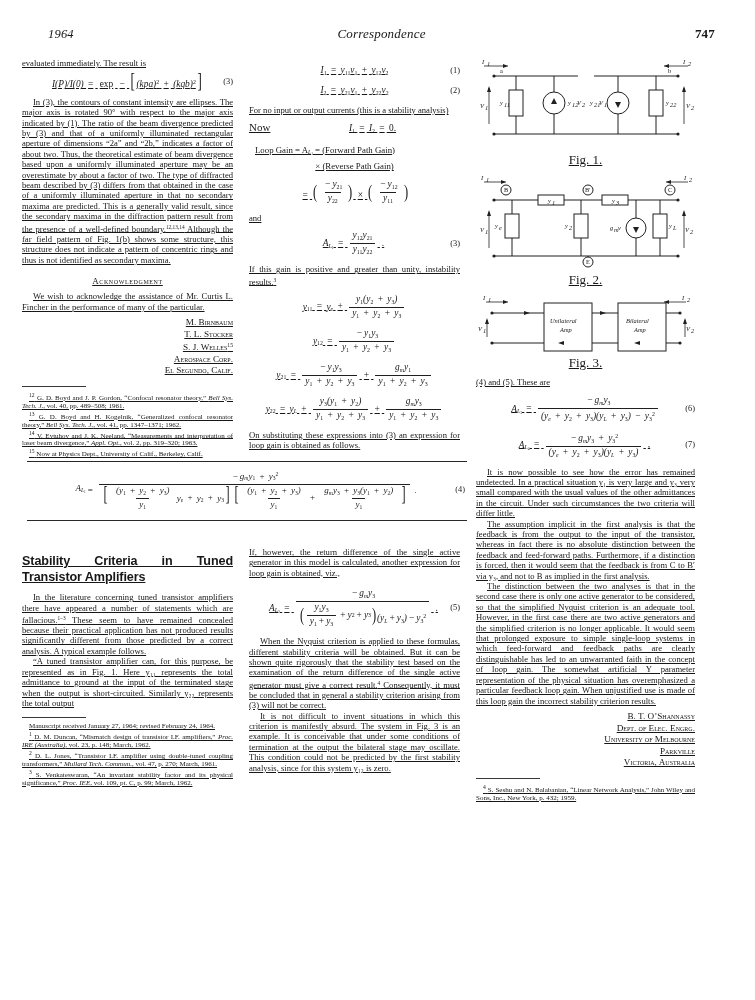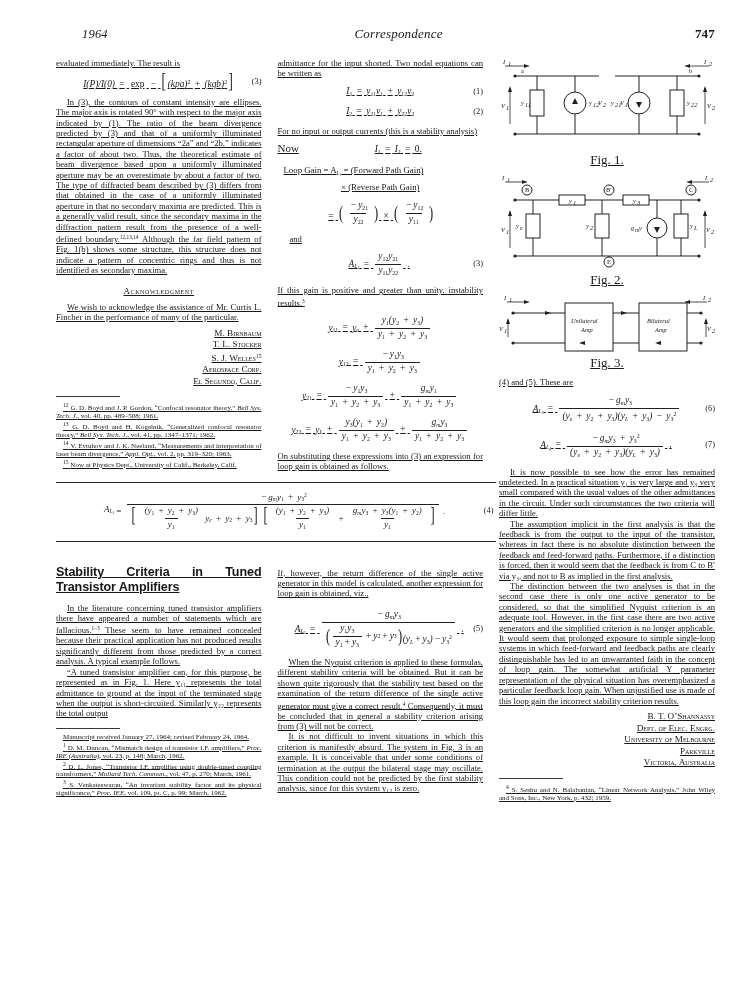--- a/index.html
+++ b/index.html
@@ -10,21 +10,21 @@
     width: 755px; height: 1000px;
     font-family: "Liberation Serif", "DejaVu Serif", serif;
     color: #1a1a1a;
     overflow: hidden;
     position: relative;
   }
   .page {
     position: relative;
     width: 755px; height: 1000px;
     box-sizing: border-box;
-    padding: 26px 40px 14px 56px;
+    padding: 26px 40px 14px 22px;
     filter: contrast(1.03);
   }
   
   .runhead {
     display: flex; align-items: baseline;
     font-style: italic;
     font-size: 12.5px;
     letter-spacing: .2px;
     margin-bottom: 16px;
     height: 16px;
@@ -174,21 +174,20 @@
       <div class="notes">
         <p>Manuscript received January 27, 1964; revised February 24, 1964.</p>
         <p><sup>1</sup> <span>D. M. Duncan, “Mismatch design of transistor I.F. amplifiers,” </span><i>Proc. IRE (Australia)</i><span>, vol. 23, p. 148; March, 1962.</span></p>
         <p><sup>2</sup> <span>D. L. Jones, “Transistor I.F. amplifier using double-tuned coupling transformers,” </span><i>Mullard Tech. Commun.</i><span>, vol. 47, p. 270; March, 1961.</span></p>
         <p><sup>3</sup> <span>S. Venkateswaran, “An invariant stability factor and its physical significance,” </span><i>Proc. IEE</i><span>, vol. 109, pt. C, p. 99; March, 1962.</span></p>
       </div>
     </div>
 
     <div class="col c2">
 
-      <p class="noind">admittance for the input shorted. Two nodal equations can be written as</p>
 
       <div class="eq">
         <span class="body"><i>I</i><sub>1</sub> <span class="op">=</span> <i>y</i><sub>11</sub><i>v</i><sub>1</sub> <span class="op">+</span> <i>y</i><sub>12</sub><i>v</i><sub>2</sub></span>
         <span class="num">(1)</span>
       </div>
       <div class="eq">
         <span class="body"><i>I</i><sub>2</sub> <span class="op">=</span> <i>y</i><sub>21</sub><i>v</i><sub>1</sub> <span class="op">+</span> <i>y</i><sub>22</sub><i>v</i><sub>2</sub></span>
         <span class="num">(2)</span>
       </div>
 
@@ -220,21 +219,21 @@
               <span class="bigparen">(</span>
               <span class="frac">
                 <span class="n"><span class="op">−</span><i>y</i><sub>12</sub></span>
                 <span class="d"><i>y</i><sub>11</sub></span>
               </span>
               <span class="bigparen">)</span>
             </span>
         </span>
       </div>
 
-      <div style="margin:2px 0 2px 12px; font-size:8.6px;">and</div>
+      <div style="margin:2px 0 2px 0; font-size:8.6px;">and</div>
 
       <div class="eq">
         <span class="body">
           <i>A</i><sub><i>L</i><sub>1</sub></sub> <span class="op">=</span>
           <span class="frac">
               <span class="n"><i>y</i><sub>12</sub><i>y</i><sub>21</sub></span>
               <span class="d"><i>y</i><sub>11</sub><i>y</i><sub>22</sub></span>
             </span>
           <span class="op">.</span>
         </span>

